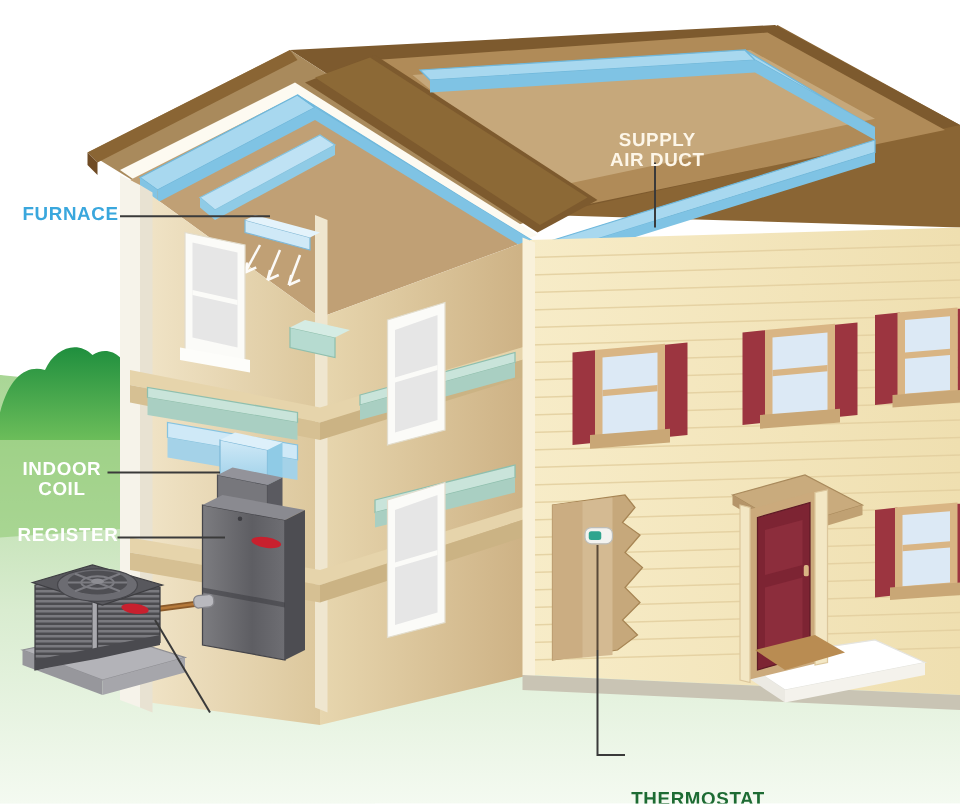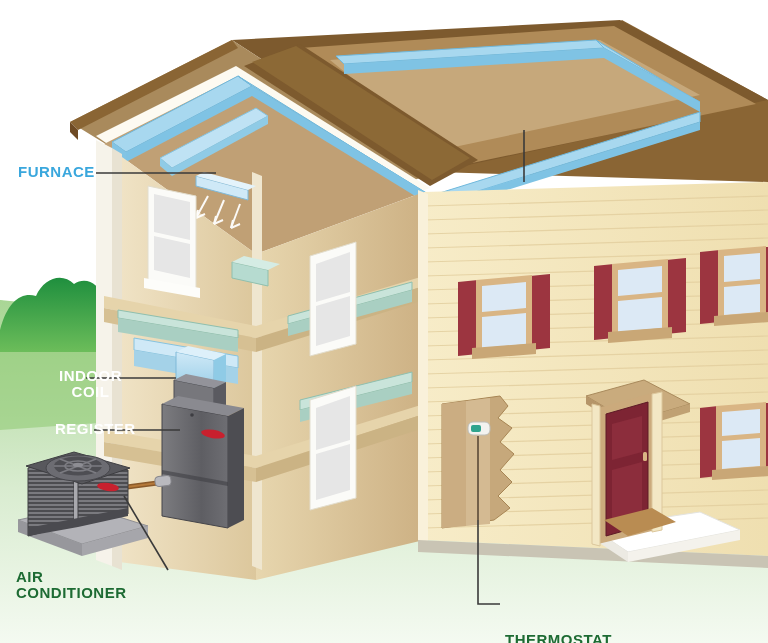--- a/index.html
+++ b/index.html
@@ -12,21 +12,21 @@
   .lbl{
     position:absolute;
     font-family:"Liberation Sans", sans-serif;
     font-weight:bold;
     letter-spacing:0.5px;
     line-height:1.08em;
     white-space:pre;
     user-select:none;
   }
   .lbl-blue{color:#3aa7dd;font-size:15px;text-shadow:0 0 1px rgba(255,255,255,.6);}
-  .lbl-white{color:#ffffff;font-size:15px;margin-left:41px;}
+  .lbl-white{color:#ffffff;font-size:15px;}
   .lbl-cream{color:#fdf6e8;font-size:15px;}
   .lbl-green{color:#1d6b33;font-size:15px;}
 </style>
 </head>
 <body>
 
 <div id="stage">
 
 <svg width="768" height="643" viewBox="0 0 768 643">
   <defs>
@@ -328,25 +328,25 @@
   <path d="M96 173 L216 173" stroke="#3a3a3a" stroke-width="1.6" fill="none"></path>
   <path d="M524 130 L524 182" stroke="#3a3a3a" stroke-width="1.6" fill="none"></path>
   <path d="M86 378 L176 378" stroke="#3a3a3a" stroke-width="1.6" fill="none"></path>
   <path d="M94 430 L180 430" stroke="#3a3a3a" stroke-width="1.6" fill="none"></path>
   <path d="M168 570 L124 496" stroke="#3a3a3a" stroke-width="1.6" fill="none"></path>
   <path d="M478 520 L478 604 L500 604" stroke="#3a3a3a" stroke-width="1.6" fill="none"></path>
 </svg>
 
 <div class="lbl lbl-blue" style="left:18px;top:164px;">FURNACE</div>
 
+<div class="lbl lbl-cream" style="left:488px;top:105px;text-align:center;">SUPPLY
+AIR DUCT</div>
 
 <div class="lbl lbl-white" style="left:18px;top:368px;text-align:center;">INDOOR
 COIL</div>
 
 <div class="lbl lbl-white" style="left:14px;top:421px;">REGISTER</div>
 
-<div class="lbl lbl-green" style="left:16px;top:569px;">AIR
-CONDITIONER</div>
 
 
 <div class="lbl lbl-green" style="left:505px;top:596px;margin-top:36px;">THERMOSTAT</div>
 
 </div>
 
 </body></html>

